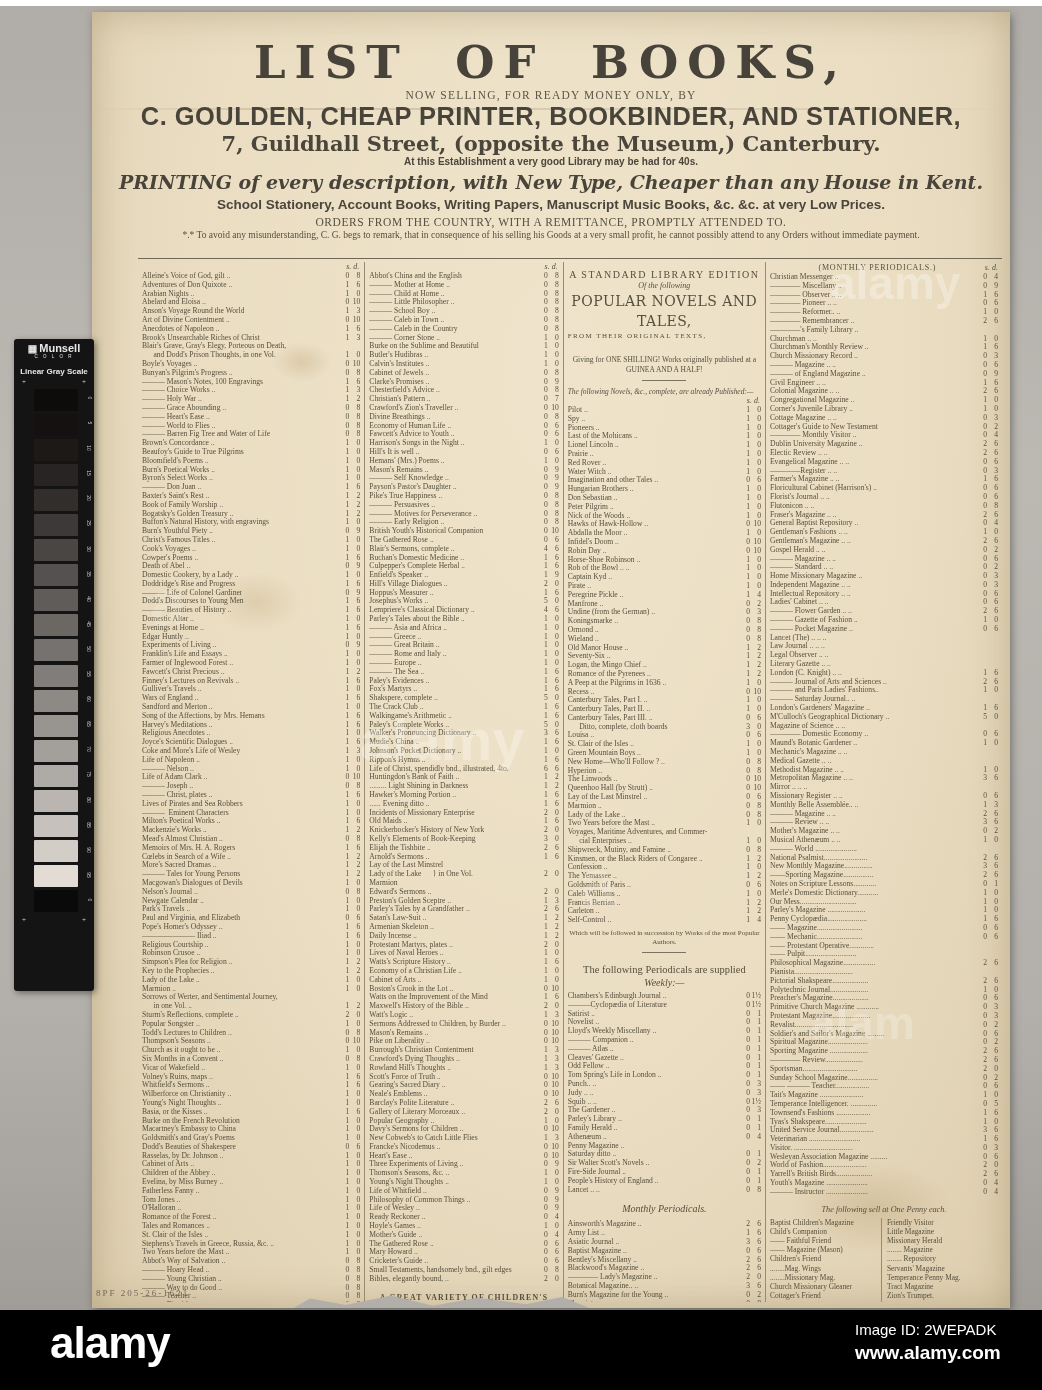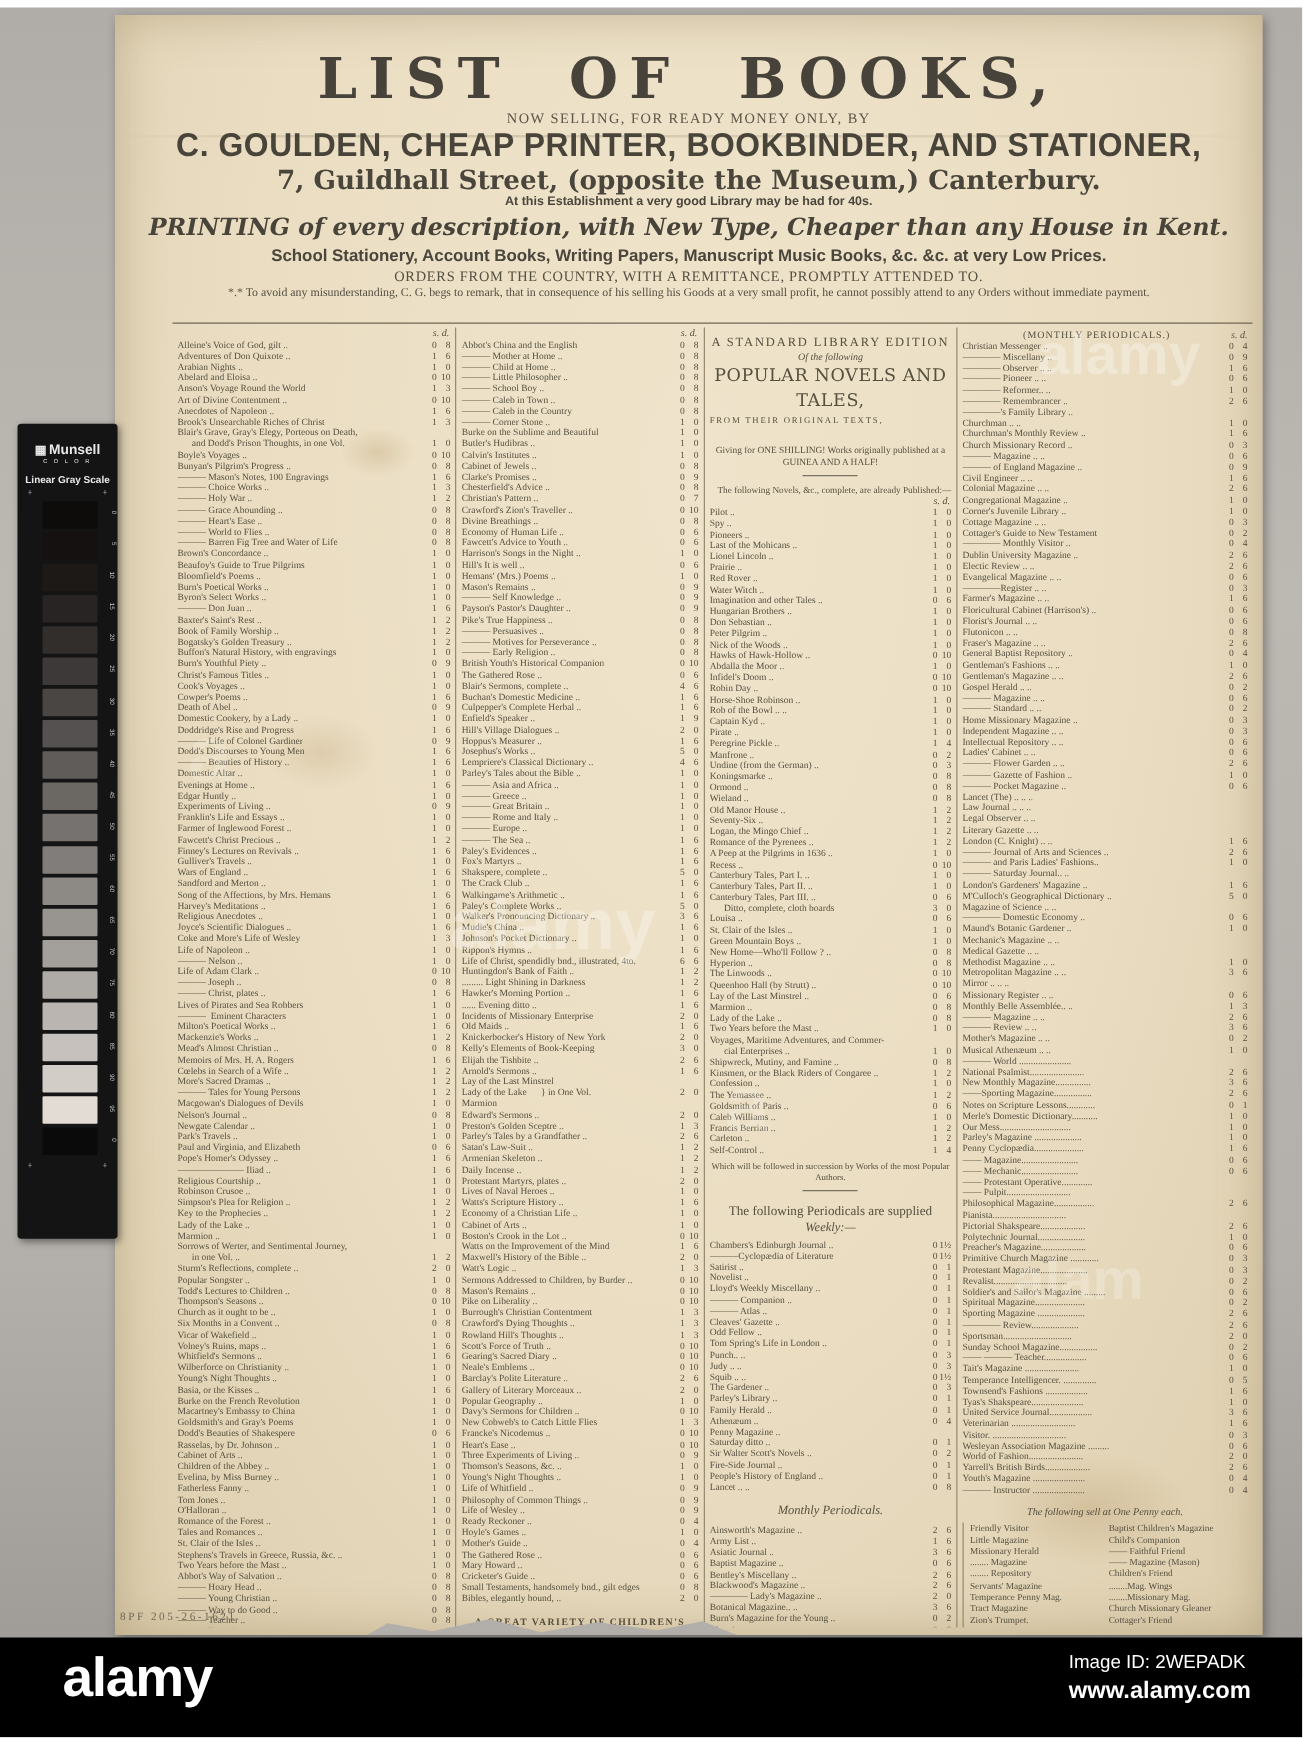--- a/index.html
+++ b/index.html
@@ -38,37 +38,37 @@
   .row .t{white-space:pre;overflow:hidden;}
   .row .sp{flex:1;}
   .row .s,.row .d{width:11px;text-align:right;flex:none;}
   .sd-head{text-align:right;font-style:italic;font-size:8px;line-height:10px;padding-right:1px;}
   .lib-h1{font-size:10px;font-weight:400;letter-spacing:1.5px;text-align:center;line-height:13px;margin-top:6px;}
   .lib-h2{font-size:8px;font-style:italic;text-align:center;line-height:10px;}
   .lib-h3{font-family:"DejaVu Serif",serif;font-size:14px;letter-spacing:.5px;text-align:center;line-height:20px;}
   .lib-h4{font-size:7px;letter-spacing:1.4px;text-align:left;line-height:10px;}
   .lib-h5{font-size:7.5px;text-align:center;line-height:9.5px;width:190px;margin:14px auto 0;}
   .minirule{width:44px;height:1px;background:#7a7361;margin:6px auto;}
-  .pub-line{font-size:7.4px;text-align:right;line-height:9px;margin-top:2px;}
+  .pub-line{font-size:7.4px;text-align:left;line-height:9px;margin-top:2px;font-style:italic;}
   .note2{font-size:7px;text-align:center;line-height:8.5px;margin-top:4px;}
   .per-intro{font-size:10.5px;text-align:center;line-height:13px;margin-top:10px;}
   .per-label{font-size:10px;font-style:italic;text-align:center;line-height:13px;margin-bottom:3px;}
   .mon-label{font-size:10px;font-style:italic;text-align:center;line-height:14px;margin:8px 0 4px;}
   .c2-footer{font-size:7.8px;letter-spacing:1.2px;text-align:center;line-height:11px;margin-top:8px;font-weight:700;color:#574f3e;}
   .c4-head{display:flex;align-items:baseline;font-size:8px;line-height:11px;}
   .c4-head .hh{flex:1;text-align:center;letter-spacing:.8px;}
   .penny-note{font-size:8.2px;font-style:italic;text-align:center;line-height:11px;margin:7px 0 3px;}
   .penny-cols{display:flex;}
   .penny-col{width:50%;font-size:7.4px;line-height:9.2px;}
   .penny-col.right{border-left:1px solid #978c72;padding-left:5px;}
   .penny-item{white-space:pre;overflow:hidden;}
 
   
   .ruler{position:absolute;left:14px;top:333px;width:80px;height:652px;background:#141414;border-radius:3px;box-shadow:2px 2px 6px rgba(30,30,30,.5);}
-  .ruler-head{color:#e8e8e8;text-align:center;padding-top:16px;font-family:"Liberation Sans",sans-serif;}
+  .ruler-head{color:#e8e8e8;text-align:center;padding-top:4px;font-family:"Liberation Sans",sans-serif;}
   .ruler-brand{font-size:11px;font-weight:700;line-height:11px;}
   .ruler-brand .glyph{font-size:10px;margin-right:2px;}
   .ruler-sub{font-size:4.5px;letter-spacing:2px;line-height:6px;}
   .ruler-label{font-size:8px;font-weight:700;margin-top:7px;line-height:9px;}
   .plus-row{display:flex;justify-content:space-between;color:#ddd;font-size:7px;padding:2px 8px 0 8px;line-height:8px;}
   .patches{padding:1px 0 0 12px;}
   .patch-row{position:relative;height:25.1px;}
   .patch{position:absolute;left:8px;top:1.5px;width:44px;height:22px;border-radius:1px;}
   .patch-num{position:absolute;right:2px;top:8px;color:#cccccc;font-size:5px;font-family:"Liberation Sans",sans-serif;transform:rotate(90deg);}
 
@@ -2727,42 +2727,42 @@
               </div>
               <div class="row">
                 <span class="t">——— Instructor ......................</span>
                 <span class="sp"></span>
                 <span class="s">0</span>
                 <span class="d">4</span>
               </div>
             </div>
           <div class="penny-note">The following sell at One Penny each.</div>
           <div class="penny-cols">
-            <div class="penny-col right" id="penny-right">
-                <div class="penny-item">Friendly Visitor</div>
-                <div class="penny-item">Little Magazine</div>
-                <div class="penny-item">Missionary Herald</div>
-                <div class="penny-item">........ Magazine</div>
-                <div class="penny-item">........ Repository</div>
-                <div class="penny-item">Servants' Magazine</div>
-                <div class="penny-item">Temperance Penny Mag.</div>
-                <div class="penny-item">Tract Magazine</div>
-                <div class="penny-item">Zion's Trumpet.</div>
-              </div>
             <div class="penny-col" id="penny-left">
                 <div class="penny-item">Baptist Children's Magazine</div>
                 <div class="penny-item">Child's Companion</div>
                 <div class="penny-item">—— Faithful Friend</div>
                 <div class="penny-item">—— Magazine (Mason)</div>
                 <div class="penny-item">Children's Friend</div>
                 <div class="penny-item">........Mag. Wings</div>
                 <div class="penny-item">........Missionary Mag.</div>
                 <div class="penny-item">Church Missionary Gleaner</div>
                 <div class="penny-item">Cottager's Friend</div>
                 <div class="penny-item">Female Advocate</div>
+              </div>
+            <div class="penny-col right" id="penny-right">
+                <div class="penny-item">Friendly Visitor</div>
+                <div class="penny-item">Little Magazine</div>
+                <div class="penny-item">Missionary Herald</div>
+                <div class="penny-item">........ Magazine</div>
+                <div class="penny-item">........ Repository</div>
+                <div class="penny-item">Servants' Magazine</div>
+                <div class="penny-item">Temperance Penny Mag.</div>
+                <div class="penny-item">Tract Magazine</div>
+                <div class="penny-item">Zion's Trumpet.</div>
               </div>
           </div>
         </div>
       </div>
       <div class="tear"></div>
     </div>
 
     <div class="ruler">
       <div class="ruler-head">
         <div class="ruler-brand"><span class="glyph">▦</span><span>Munsell</span></div>

